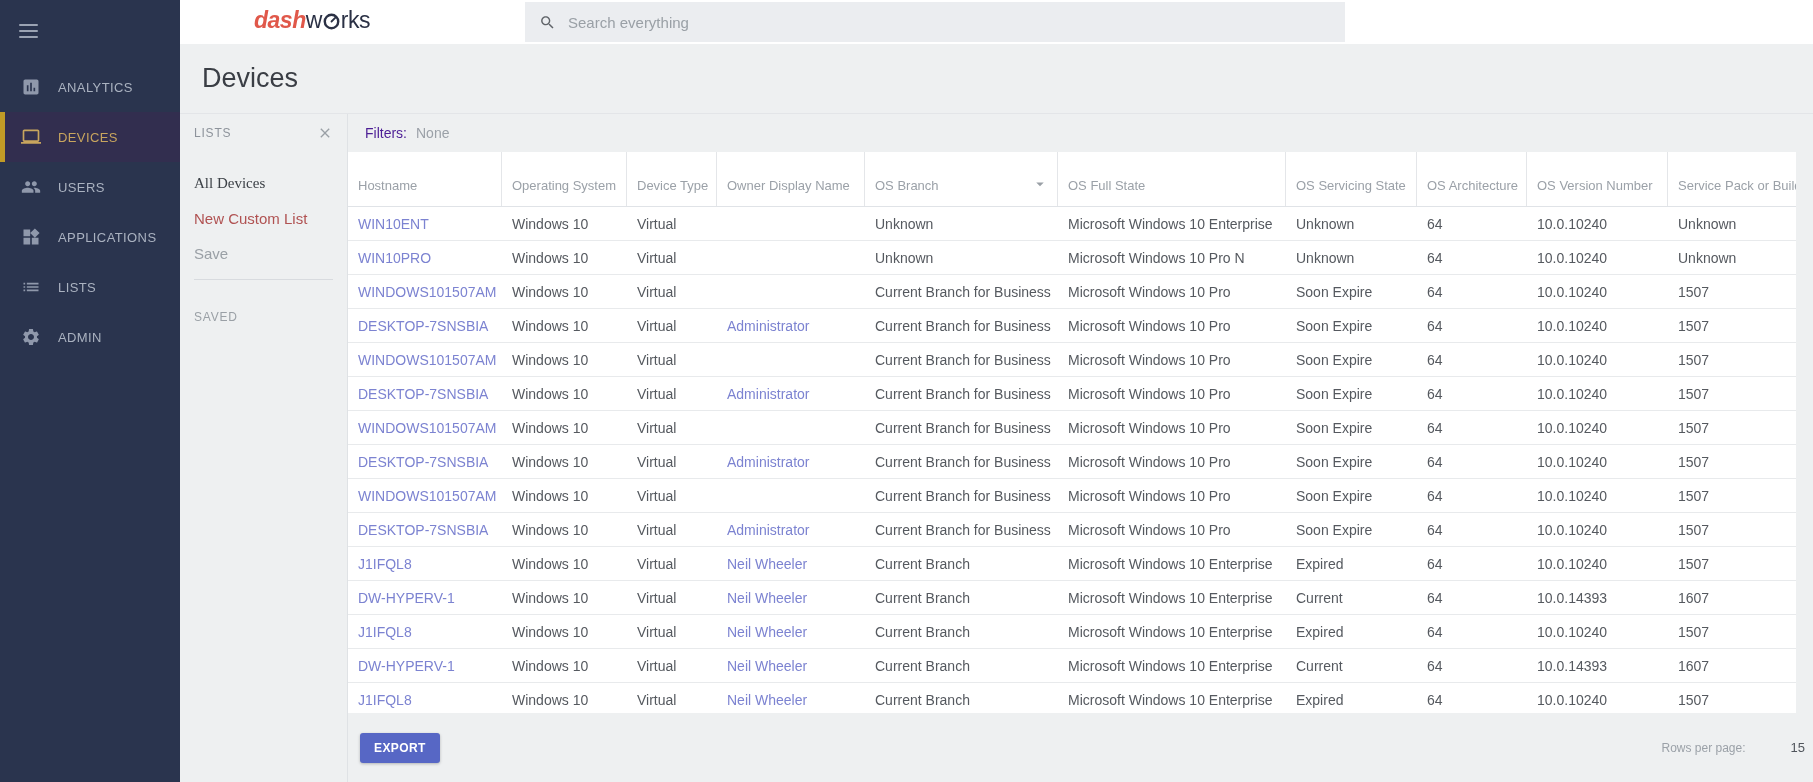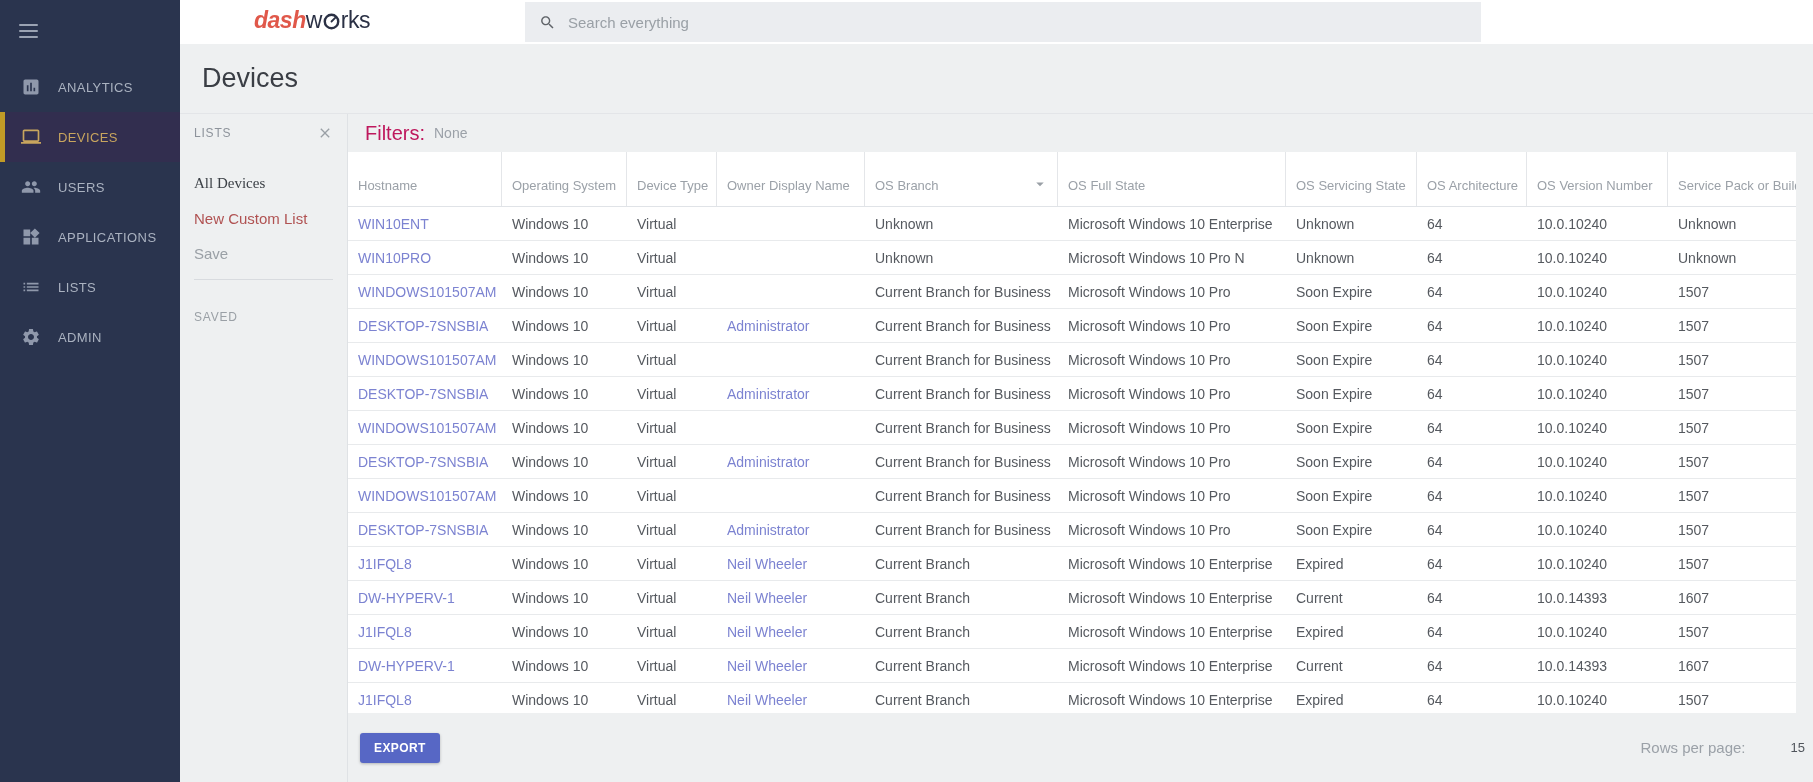--- a/index.html
+++ b/index.html
@@ -22,21 +22,21 @@
                              width:5px; background:#c19b26; }
   .nav-item.active .nav-icon svg { fill:#c8a55e; }
   .nav-item.active .nav-label { color:#c8a55e; }
 
   
   .topbar { position:absolute; left:180px; right:0; top:0; height:44px; background:#ffffff; }
   .logo { position:absolute; left:34px; top:7px; font-size:23px; display:flex; align-items:center; cursor:pointer; }
   .logo .dash { color:#e0584a; font-weight:bold; font-style:italic; letter-spacing:-.5px;margin-left:40px; }
   .logo .works { color:#2b3145; font-weight:500; letter-spacing:-.5px; }
   .logo .gauge { width:17px; height:17px; margin:2px 1px 0 1px; }
-  .searchbar { position:absolute; left:345px; top:2px; width:956px; height:40px;
+  .searchbar { position:absolute; left:345px; top:2px; width:820px; height:40px;
                background:#ebedf0; display:flex; align-items:center; padding-left:14px; }
   .searchbar svg { width:17px; height:17px; fill:#5f6368; flex:0 0 auto; }
   .searchbar input { border:none; outline:none; background:transparent; margin-left:12px;
                      font-size:15px; color:#3c4043; width:720px;
                      font-family:"Liberation Sans", sans-serif; }
   .searchbar input::placeholder { color:#9aa0a6; }
 
   
   .title-area { position:absolute; left:180px; right:0; top:44px; height:69px;
                 background:#eef0f1; display:flex; align-items:center; padding-left:22px; }
@@ -57,21 +57,21 @@
   .list-item.first { margin-top:14px;font-family:Liberation Serif, serif; }
   .li-dark { color:#3c4147; font-weight:500; }
   .li-red  { color:#b05252; }
   .li-underline { color:#9aa0a6; }
   .panel-divider { height:1px; background:#d8dbdf; margin:8px 14px 0 14px; }
   .saved-header { margin-top:30px; padding:0 14px; font-size:12px; letter-spacing:.8px; color:#9aa0a6; }
 
   
   .main { position:absolute; left:168px; right:0; top:0; bottom:0; }
   .filterbar { height:38px; display:flex; align-items:center; padding-left:17px; background:#eef0f1; }
-  .filter-label { font-size:20px; font-weight:500; color:#be185d; }
+  .filter-label { font-size:14px; font-weight:500; color:#4c1d95; }
   .filter-value { font-size:14px; color:#9ba1a8; margin-left:9px; }
 
   
   .table-wrap { position:absolute; left:0; right:17px; top:38px; height:578px;
                 background:#ffffff; overflow:hidden; }
   .tgrid { display:grid;
            grid-template-columns:154px 125px 90px 148px 193px 228px 131px 110px 141px minmax(0,1fr); }
   .thead { height:55px; border-bottom:1px solid #e0e3e7; }
   .hcell { display:flex; align-items:flex-end; padding:0 8px 13px 10px;
            font-size:13px; color:#9ba1a8; white-space:nowrap; overflow:hidden;
@@ -85,21 +85,21 @@
   .cell-link { color:#7c83d1; cursor:pointer; }
 
   
   .pfooter { position:absolute; left:0; right:0; bottom:0; height:69px; background:#eef0f1;
              display:flex; align-items:center; }
   .export-btn { margin-left:12px; background:#5767c5; color:#ffffff; border:none;
                 font-size:12px; font-weight:bold; letter-spacing:.4px; padding:8px 14px;
                 border-radius:3px; cursor:pointer; box-shadow:0 1px 3px rgba(0,0,0,.25);
                 font-family:"Liberation Sans", sans-serif; }
   .rows-per-page { margin-left:auto; display:flex; align-items:center; padding-right:8px; }
-  .rpp-label { font-size:15px; color:#9ba1a8; }
+  .rpp-label { font-size:12px; color:#9ba1a8; }
   .rpp-value { font-size:13px; color:#50555c; margin-left:45px; cursor:pointer; }
 </style>
 </head>
 <body>
 
 <div class="sidebar">
   <div class="hamburger">
     <div class="bars">
         <div></div>
         <div></div>

